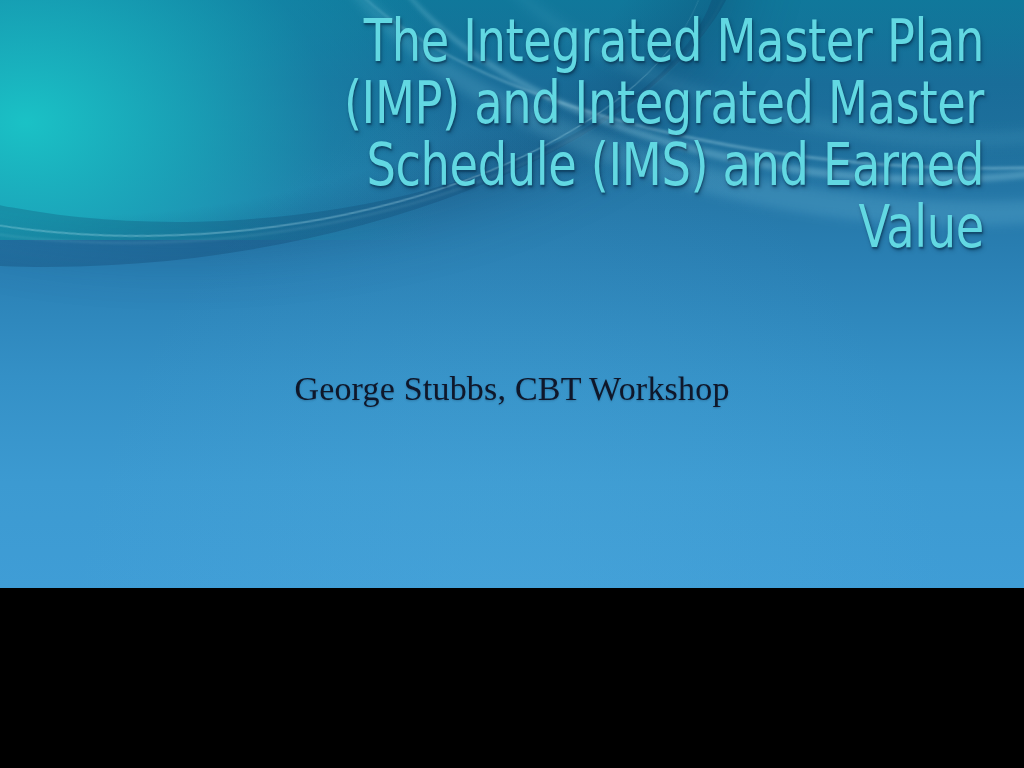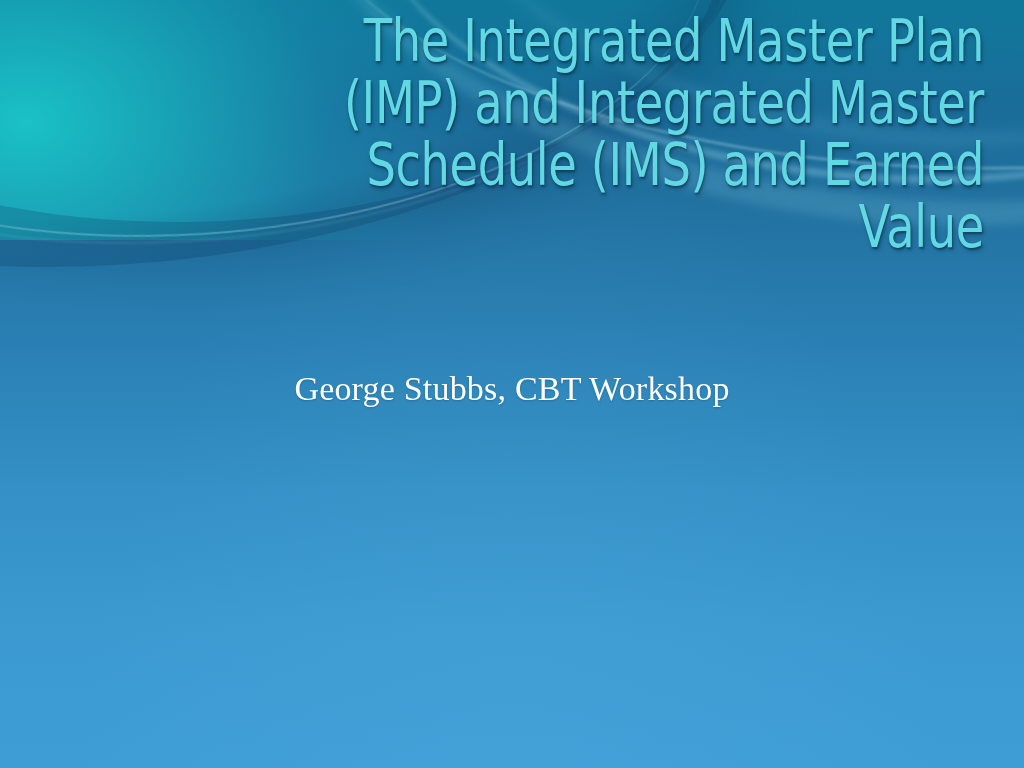--- a/index.html
+++ b/index.html
@@ -3,21 +3,21 @@
 <meta charset="utf-8">
 <style>
   html, body {
     margin: 0;
     padding: 0;
     background: #000;
   }
   #slide {
     position: relative;
     width: 1024px;
-    height: 768px;
+    height: 588px;
     overflow: hidden;
     font-family: "Liberation Sans", sans-serif;
     background: #2b7fb0;
   }
 
   
   .bg-base {
     position: absolute;
     inset: 0;
     background:
@@ -195,21 +195,21 @@
     text-shadow:
       1px 2px 2px rgba(8,45,75,0.55),
       2px 3px 5px rgba(8,45,75,0.35);
   }
   .subtitle {
     position: absolute;
     left: 40px;
     top: 368px;
     width: 944px;
     text-align: center;
-    color: #ffffff;
+    color: #0f172a;
     font-family: "Liberation Serif", "DejaVu Serif", serif;
     font-weight: 400;
     font-size: 34px;
     line-height: 42px;
     letter-spacing: 0.2px;
     text-shadow: 0 1px 2px rgba(10,50,80,0.30);
   }
 </style>
 </head>
 <body>

